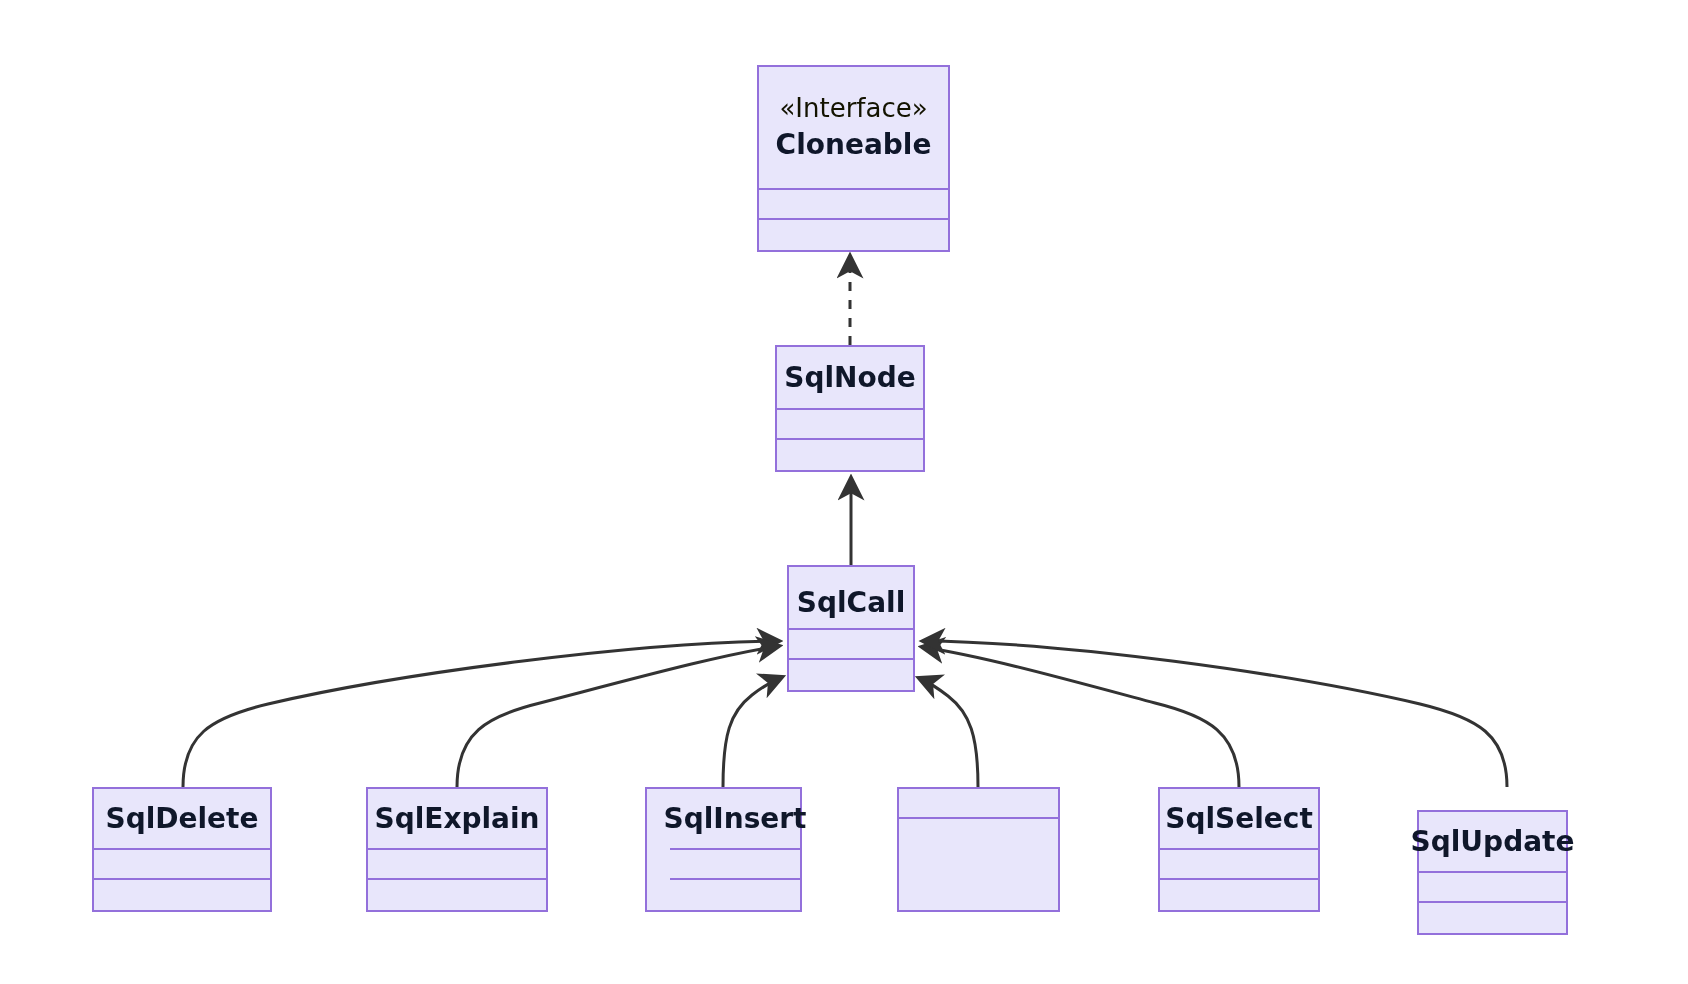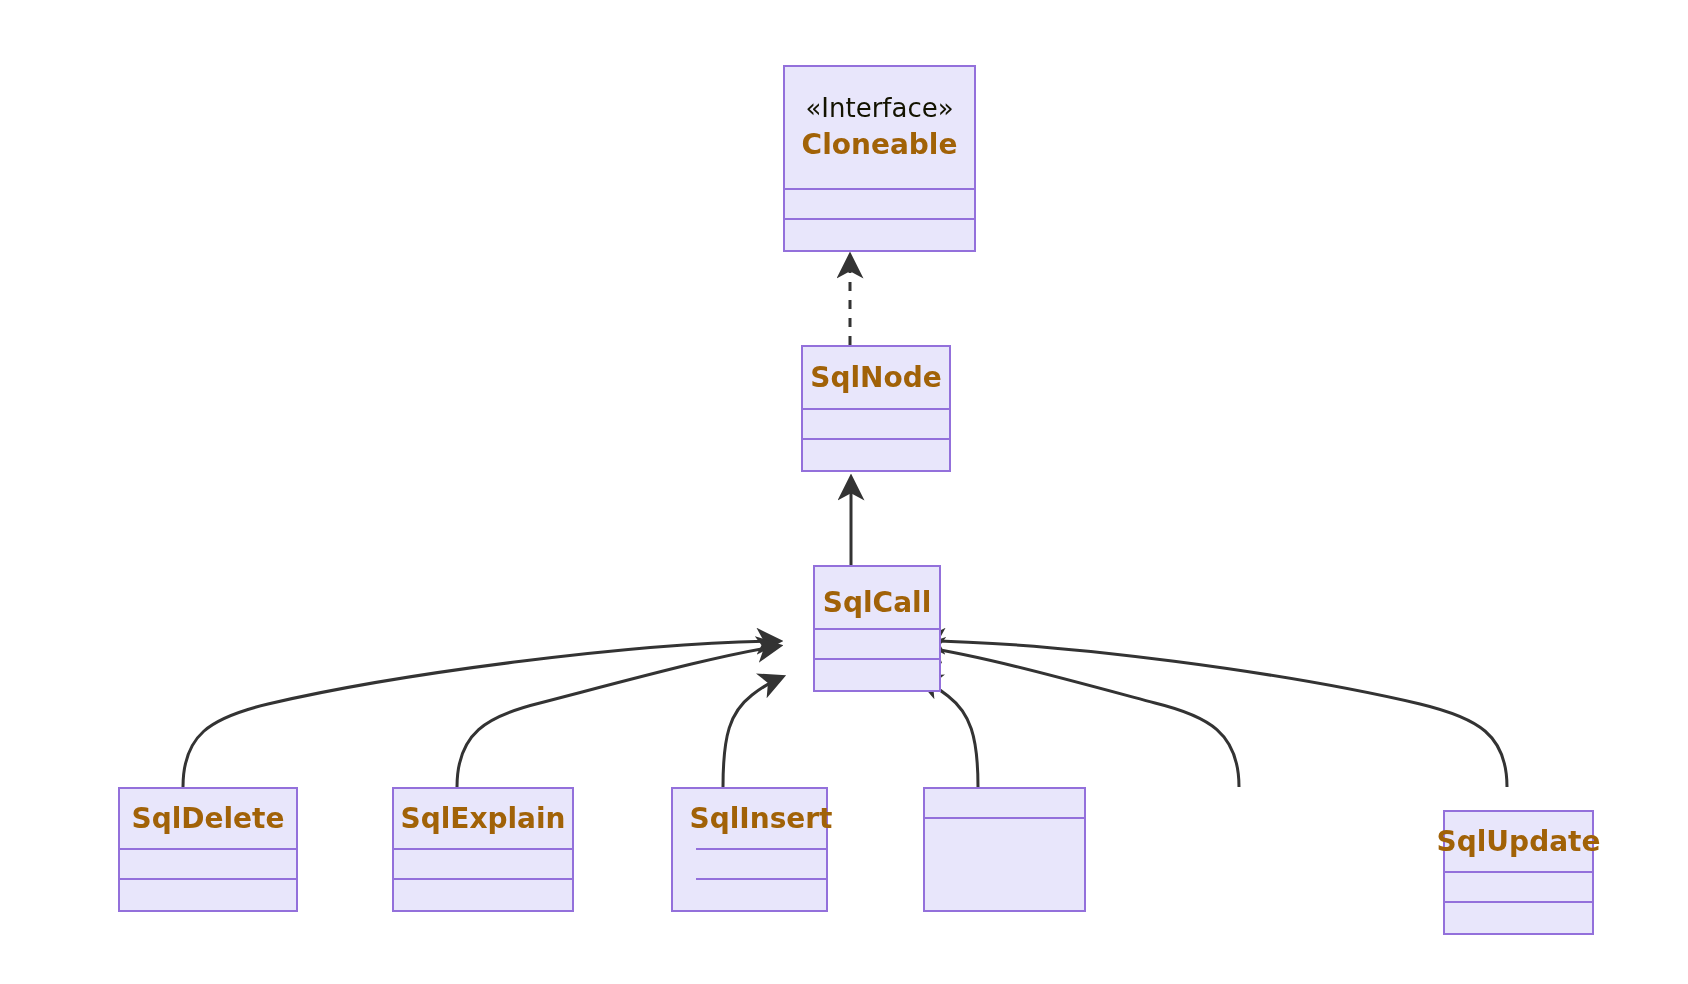--- a/index.html
+++ b/index.html
@@ -28,42 +28,41 @@
     height: 984px;
     pointer-events: none;
   }
   .uml-class {
     position: absolute;
     box-sizing: border-box;
     background: #e8e6fb;
     border: 2px solid #9370db;
     display: flex;
     flex-direction: column;
-    margin-left: 26px;
   }
   .uml-header {
     box-sizing: border-box;
     display: flex;
     flex-direction: column;
     align-items: center;
     justify-content: center;
     border-bottom: 2px solid #9370db;
     padding: 6px 10px;
   }
   .uml-stereotype {
     font-size: 26px;
     font-weight: 400;
     color: #131300;
     line-height: 1.35;
     white-space: nowrap;
   }
   .uml-name {
     font-size: 28px;
     font-weight: 700;
-    color: #a16207;
+    color: #0f172a;
     line-height: 1.35;
     white-space: nowrap;
   }
   .uml-compartment {
     box-sizing: border-box;
     height: 30px;
     flex: none;
   }
   .uml-compartment.divided {
     border-bottom: 2px solid #9370db;
@@ -162,20 +161,27 @@
     </div>
     <div class="uml-compartment divided"></div>
     <div class="uml-compartment"></div>
   </div>
 
   <div class="uml-class bottom-class" id="class-sqlmerge">
     <div class="uml-compartment divided"></div>
     <div class="uml-compartment"></div>
   </div>
 
+  <div class="uml-class bottom-class" id="class-sqlselect">
+    <div class="uml-header">
+      <div class="uml-name">SqlSelect</div>
+    </div>
+    <div class="uml-compartment divided"></div>
+    <div class="uml-compartment"></div>
+  </div>
 
   <div class="uml-class bottom-class" id="class-sqlupdate">
     <div class="uml-header">
       <div class="uml-name">SqlUpdate</div>
     </div>
     <div class="uml-compartment divided"></div>
     <div class="uml-compartment"></div>
   </div>
 
 </div>

